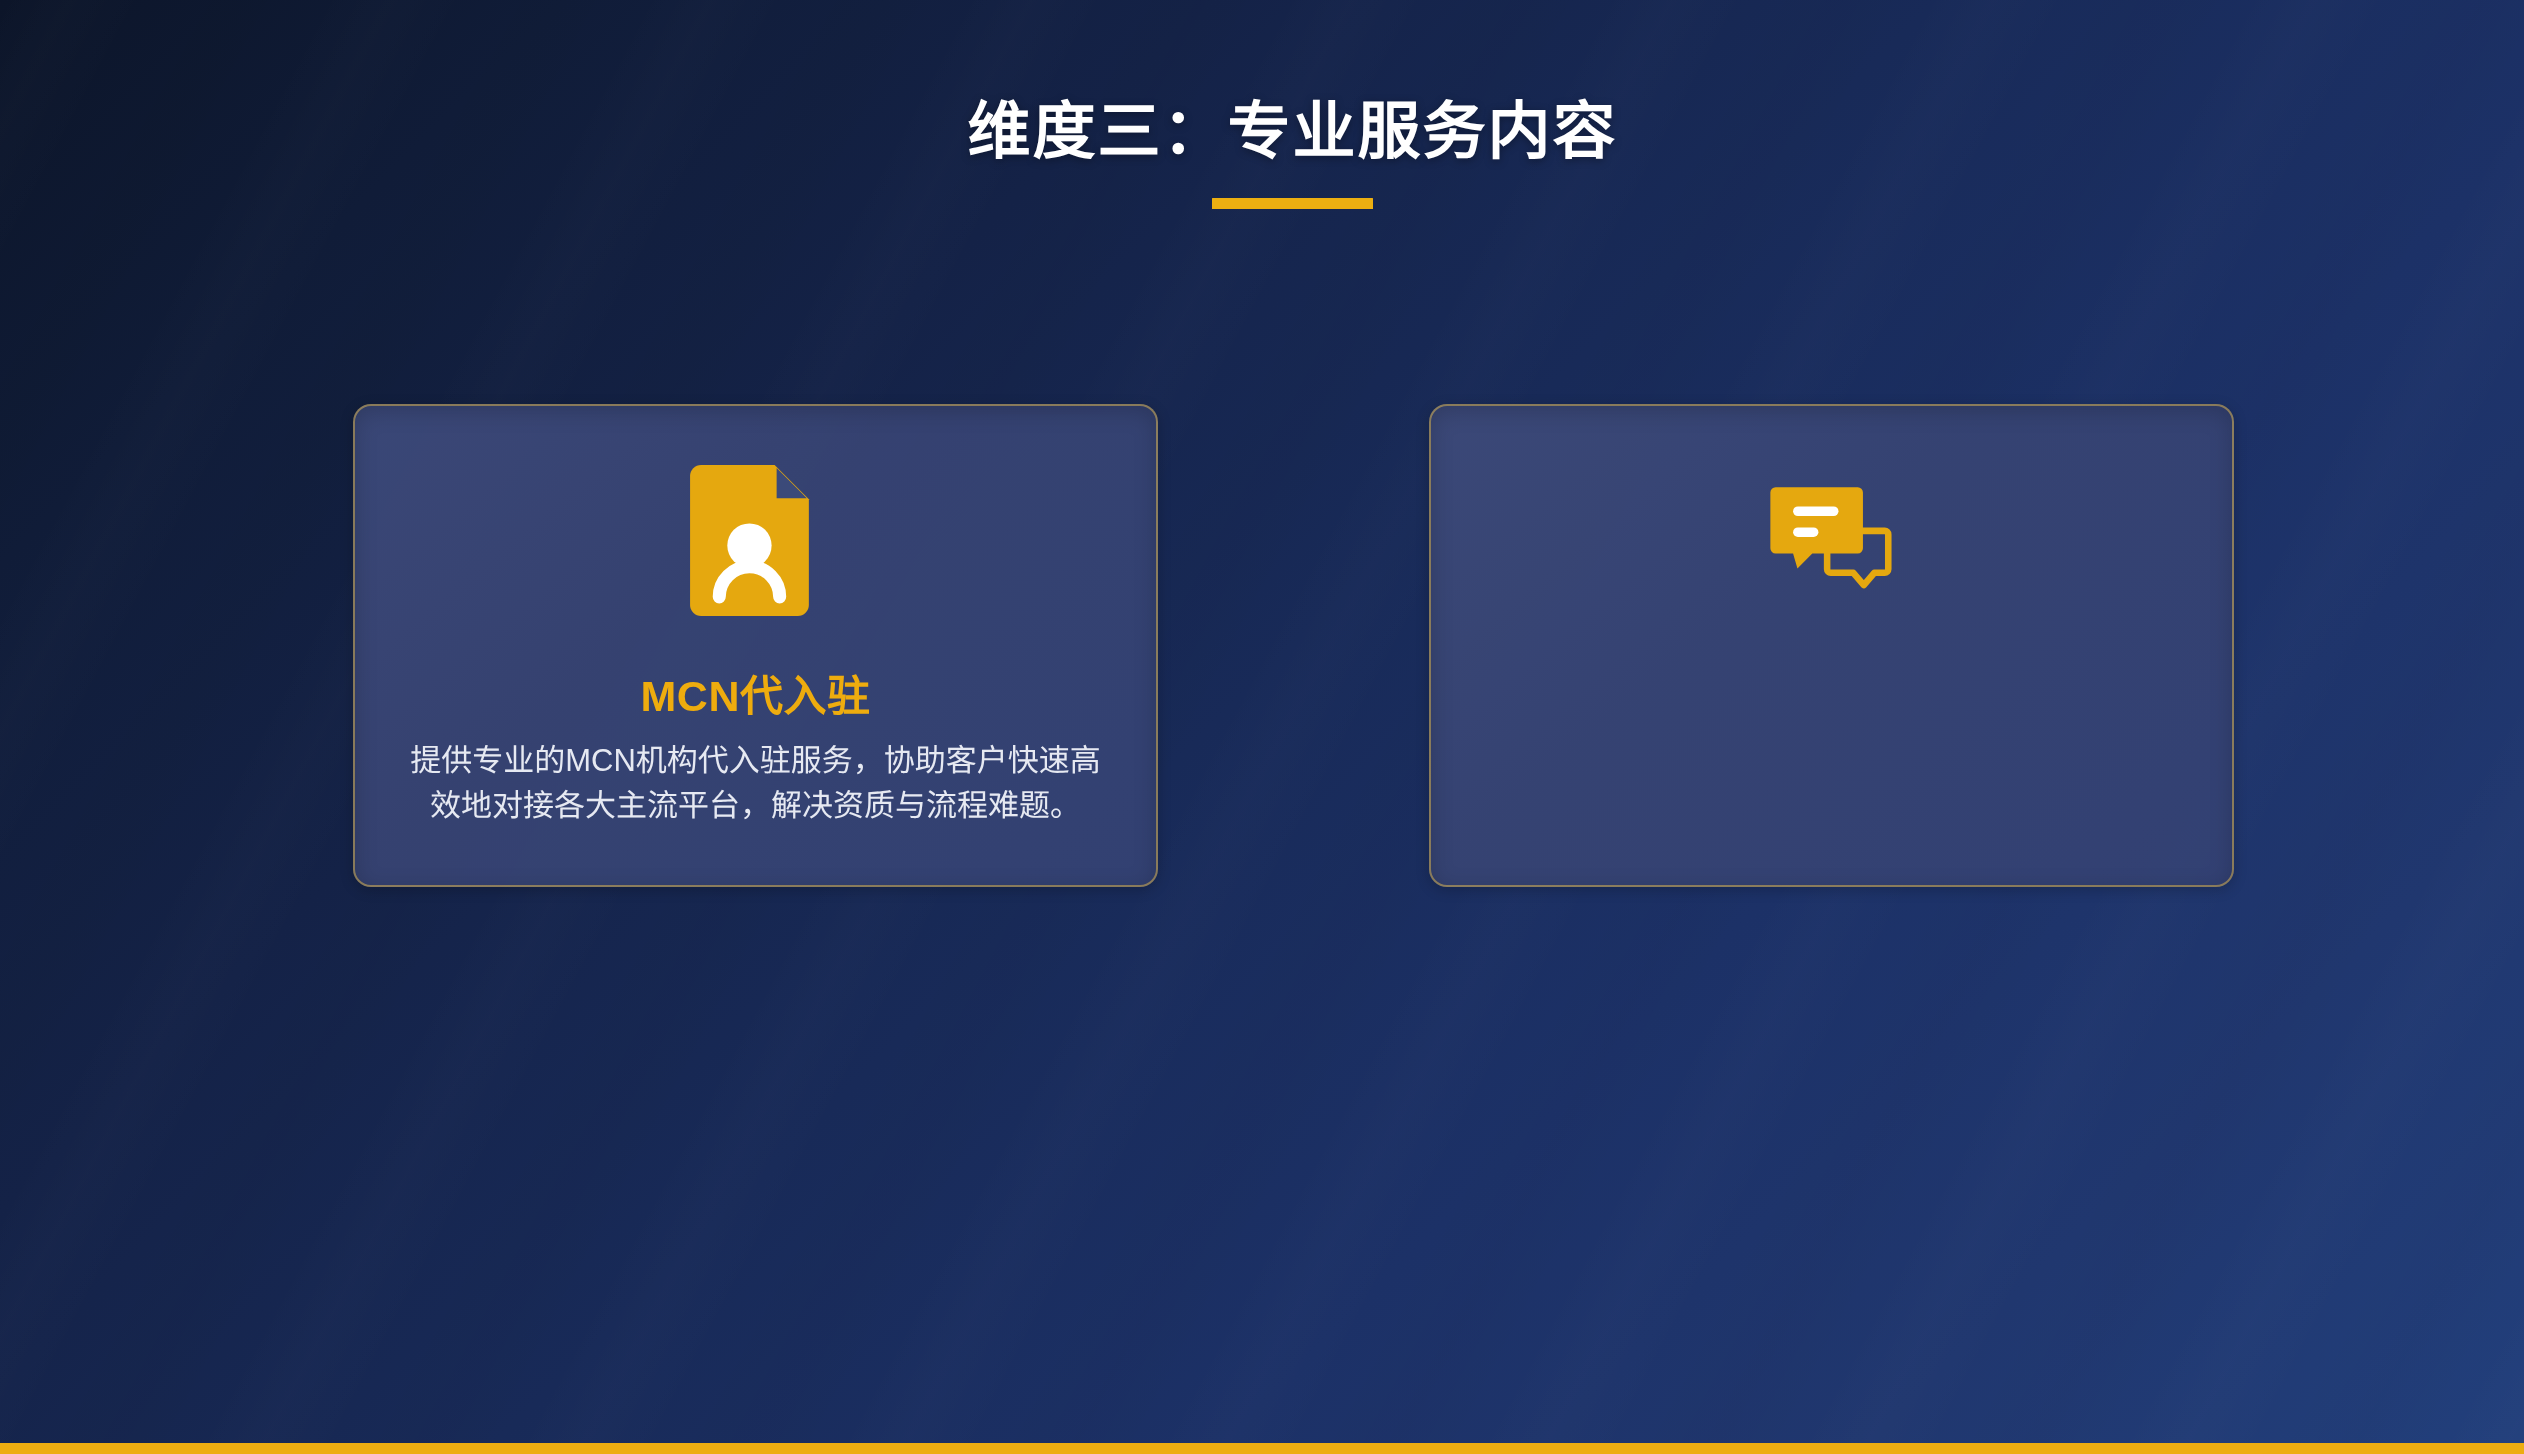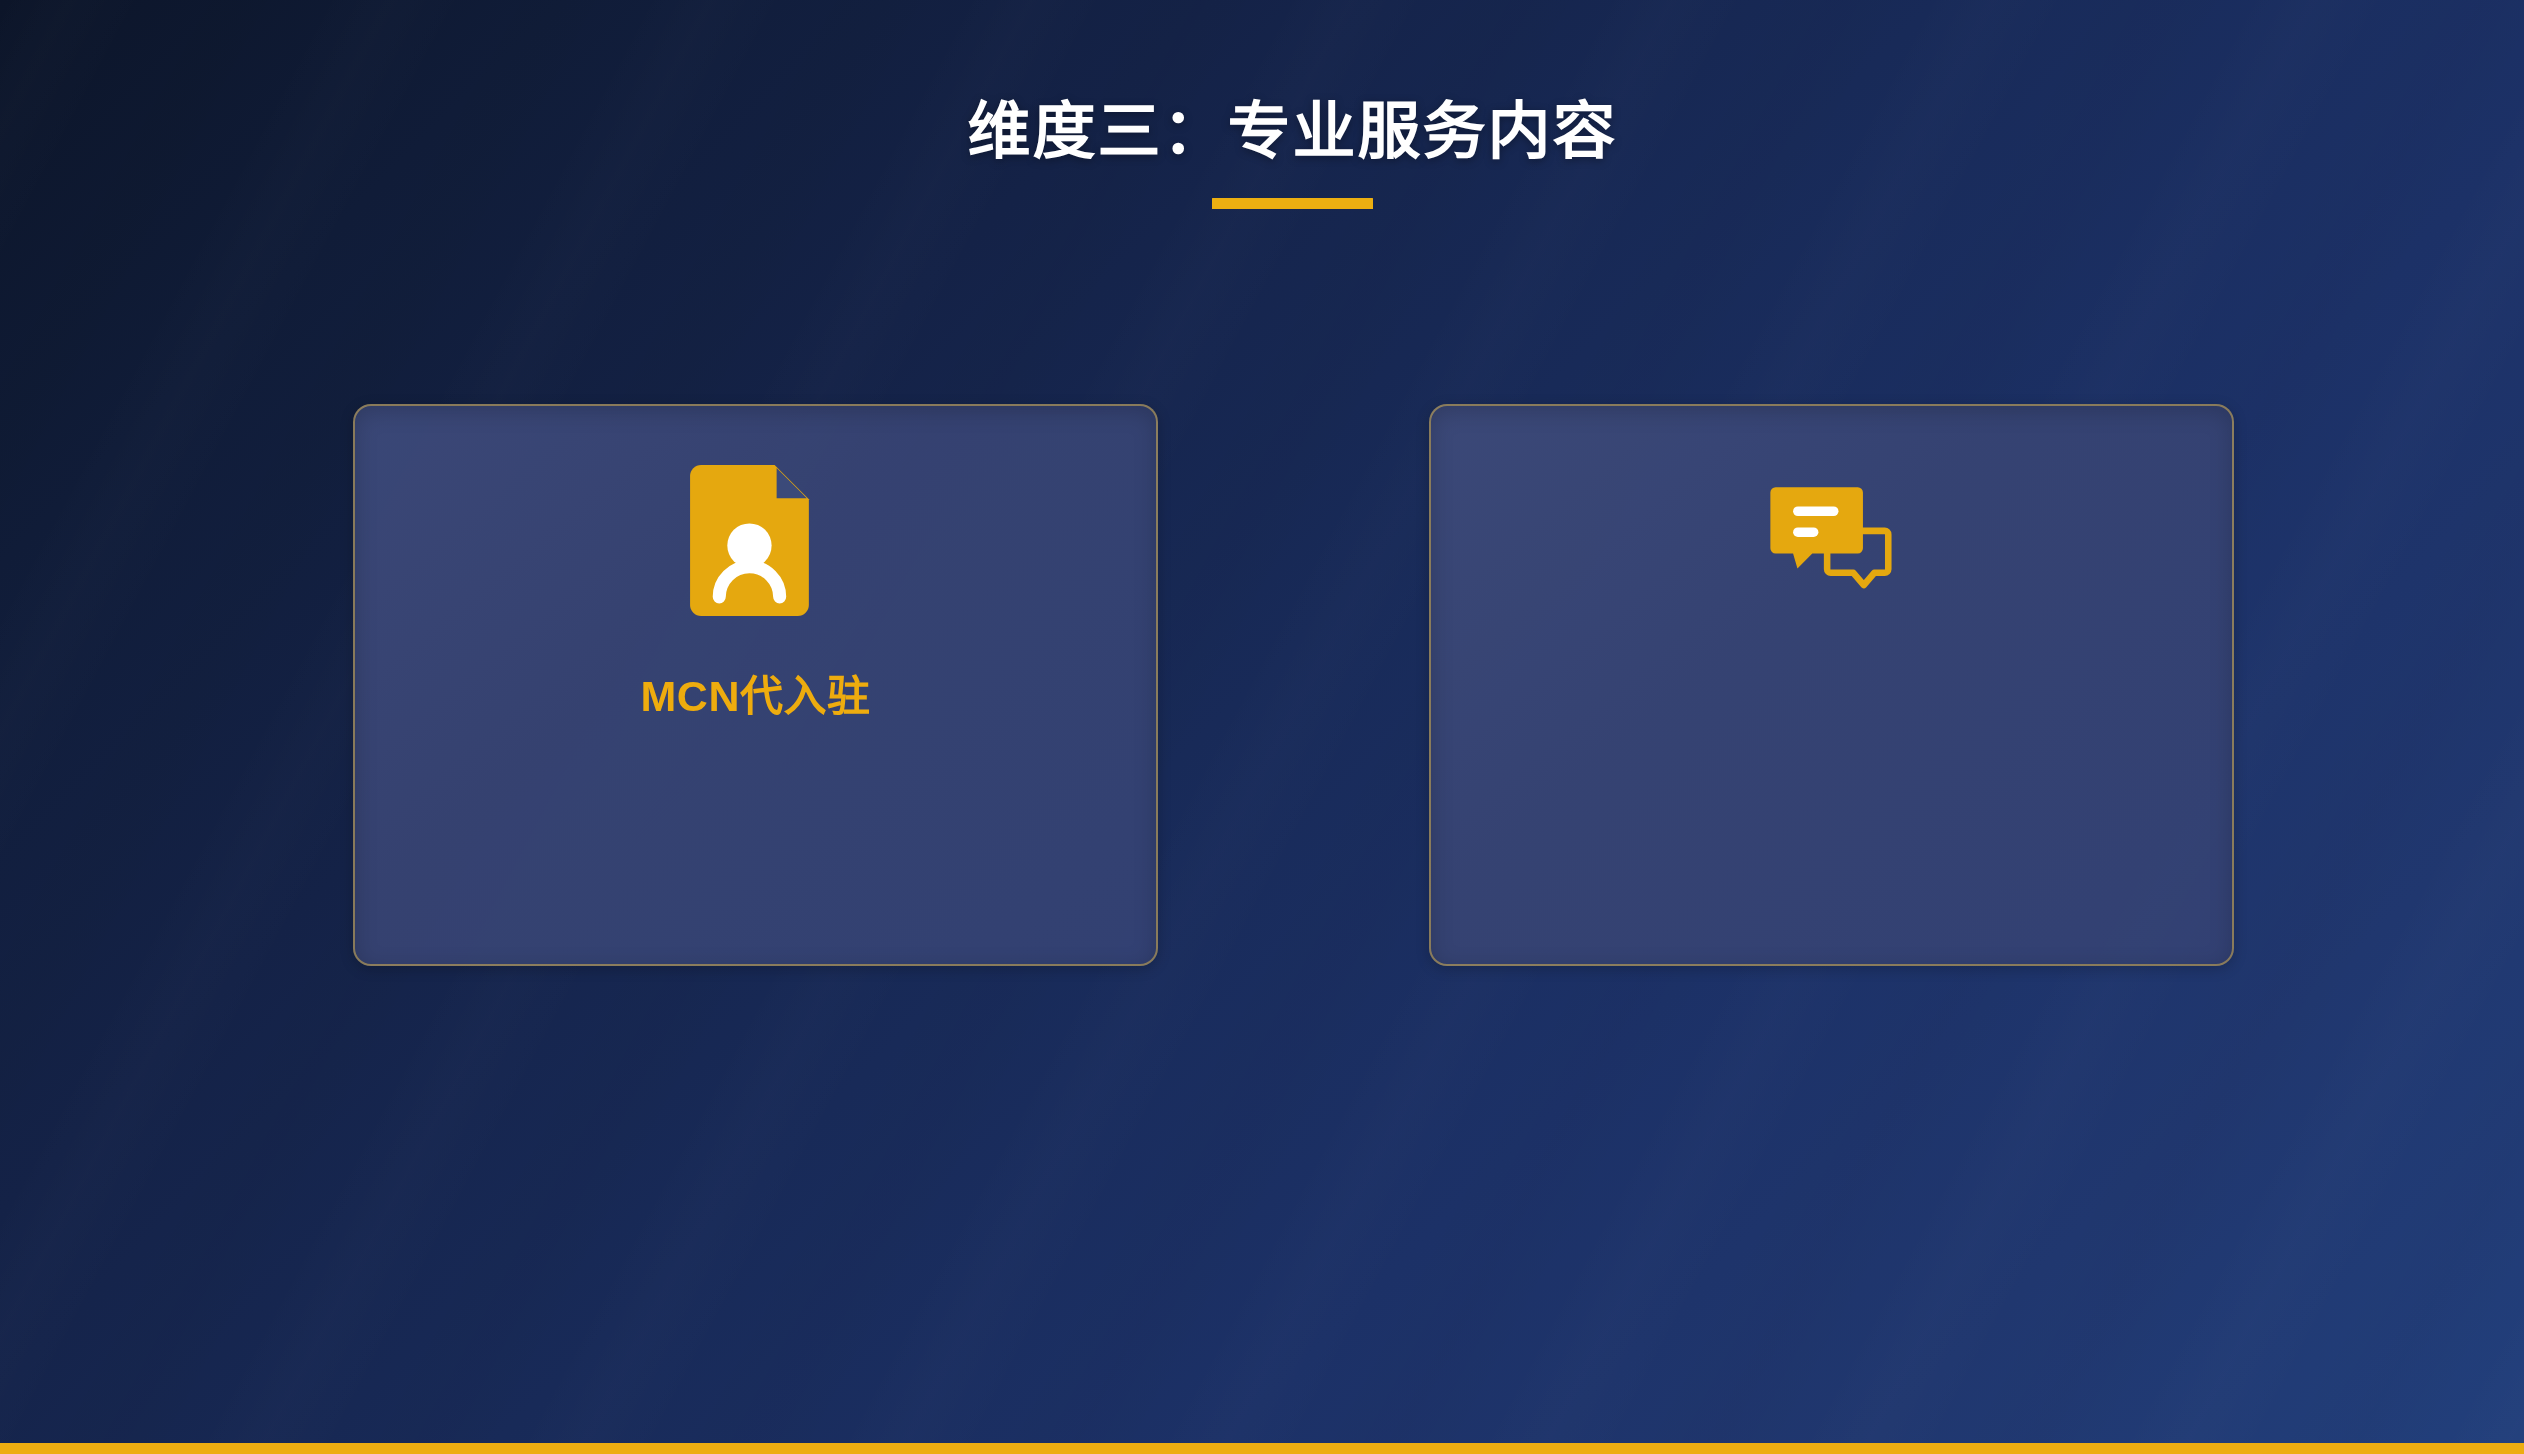--- a/index.html
+++ b/index.html
@@ -82,21 +82,21 @@
     height: 539px;
     display: flex;
     justify-content: space-between;
     z-index: 3;
   }
 
   .card {
     position: relative;
     box-sizing: border-box;
     width: 805px;
-    height: 562px;
+    height: 483px;
     border-radius: 18px;
     border: 2px solid rgba(216,176,70,0.52);
     background: linear-gradient(140deg,
        rgba(61,74,122,0.95) 0%,
        rgba(55,68,115,0.95) 40%,
        rgba(52,66,116,0.95) 100%);
     box-shadow: 0 5px 22px rgba(0,0,0,0.18) inset,
                 0 3px 14px rgba(0,0,0,0.20);
     display: flex;
     flex-direction: column;
@@ -165,20 +165,21 @@
           <path d="M22 0 H168 L236 68 V278 A22 22 0 0 1 214 300 H22 A22 22 0 0 1 0 278 V22 A22 22 0 0 1 22 0 Z" fill="#e5a80f"></path>
 
           <path d="M172 6 L172 66 L232 66 Z" fill="#3b4a79"></path>
 
           <circle cx="118" cy="160" r="44" fill="#ffffff"></circle>
 
           <path d="M58 262 A60 60 0 0 1 178 262" fill="none" stroke="#ffffff" stroke-width="26" stroke-linecap="round"></path>
         </svg>
       </span>
       <h2 class="card-title">MCN代入驻</h2>
+      <p class="card-desc">提供专业的MCN机构代入驻服务，协助客户快速高效地对接各大主流平台，解决资质与流程难题。</p>
     </div>
 
     <div class="card">
       <span class="card-icon-wrap">
         <svg class="card-icon" viewBox="0 0 300 300" xmlns="http://www.w3.org/2000/svg" aria-hidden="true">
 
           <path d="M148 128 H272 A8 8 0 0 1 280 136 V216 A8 8 0 0 1 272 224 H248 L224 252 L200 224 H148 A8 8 0 0 1 140 216 V136 A8 8 0 0 1 148 128 Z" fill="none" stroke="#e5a80f" stroke-width="15" stroke-linejoin="round"></path>
 
           <path d="M22 28 H210 A12 12 0 0 1 222 40 V168 A12 12 0 0 1 210 180 H106 L72 214 L62 180 H22 A12 12 0 0 1 10 168 V40 A12 12 0 0 1 22 28 Z" fill="#e5a80f"></path>
 

